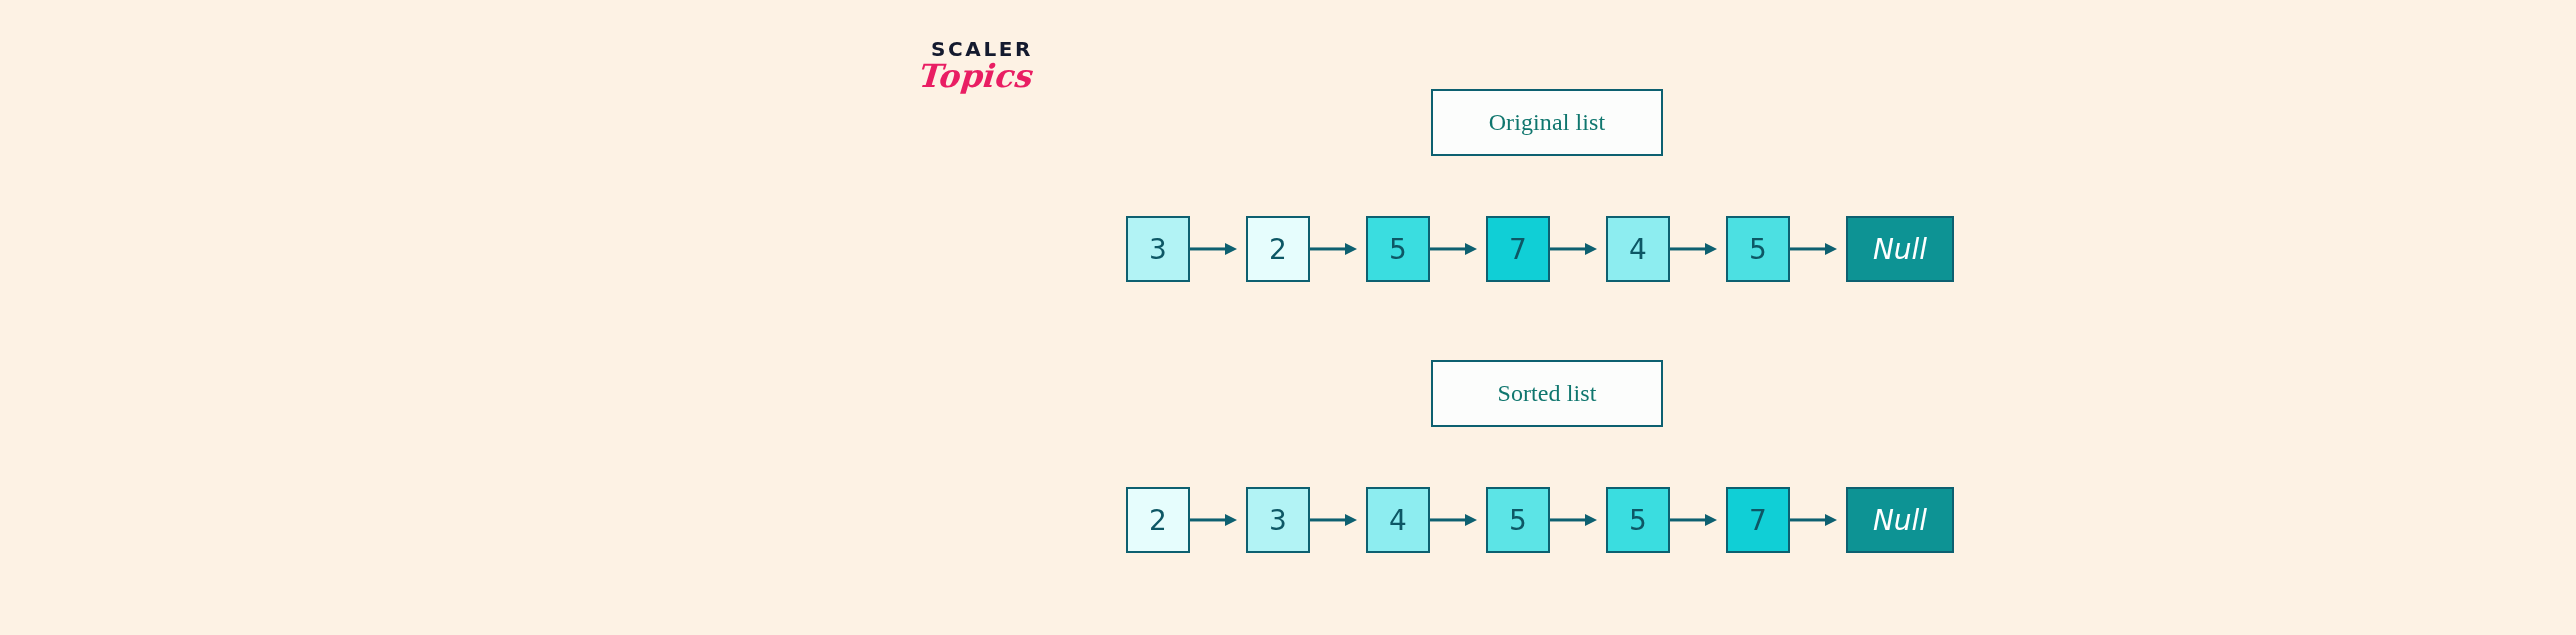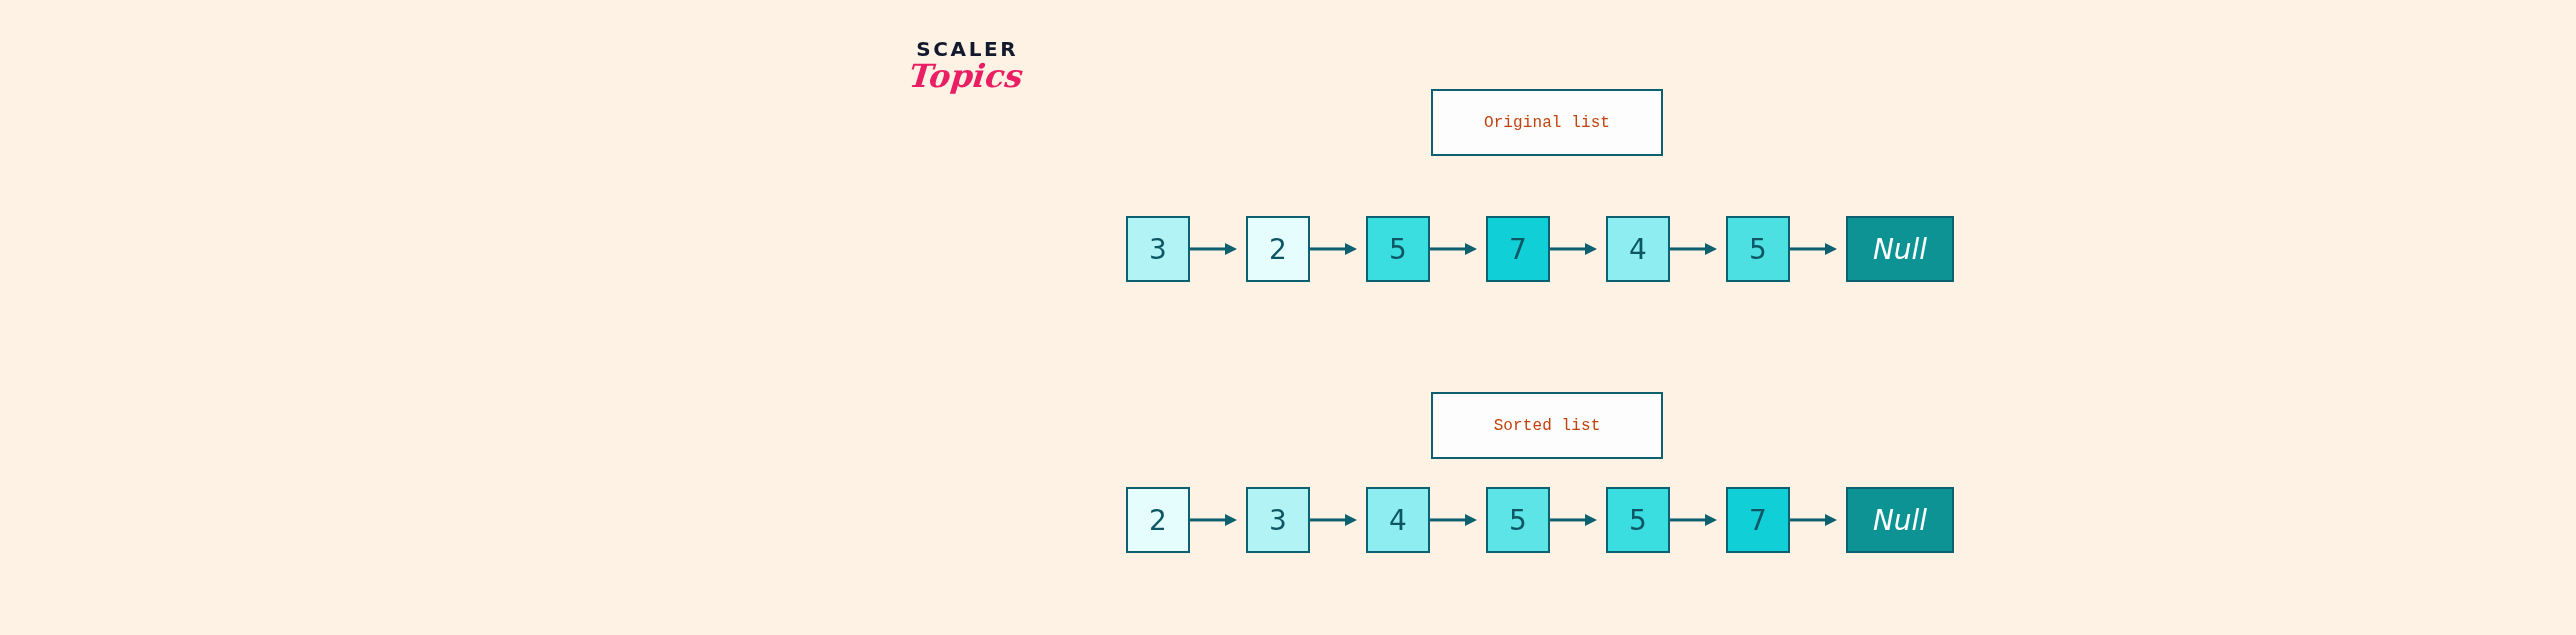--- a/index.html
+++ b/index.html
@@ -14,21 +14,21 @@
     overflow: hidden;
     position: relative;
   }
 
   
   .logo {
     position: absolute;
     left: 899px;
     top: 39px;
     width: 134px;
-    text-align: center;
+    text-align: right;
     user-select: none;
   }
   .logo-scaler {
     font-family: "DejaVu Sans", sans-serif;
     font-weight: bold;
     font-size: 20px;
     letter-spacing: 2.6px;
     color: #141A2E;
     line-height: 1;
     display: block;
@@ -44,41 +44,40 @@
     display: block;
     margin-top: 1px;
     transform: skewX(-6deg);
   }
 
   
   .caption-box {
     position: absolute;
     border: 2.1px solid #0D6070;
     background: #FCFDFC;
-    color: #c2410c;
-    font-size: 16px;
-    font-family: Liberation Mono, monospace;
+    color: #0f766e;
+    font-size: 24px;
+    font-family: Liberation Serif, serif;
     display: flex;
     align-items: center;
     justify-content: center;
     box-sizing: border-box;
     letter-spacing: 0.1px;
   }
   #caption-original {
     left: 1431px;
     top: 89px;
     width: 232px;
     height: 67px;
   }
   #caption-sorted {
     left: 1431px;
     top: 360px;
     width: 232px;
     height: 67px;
-    margin-top: 32px;
   }
 
   
   .list-row {
     position: absolute;
     display: flex;
     align-items: center;
     height: 82px;
   }
   #row-original { left: 1126px; top: 208px; }

